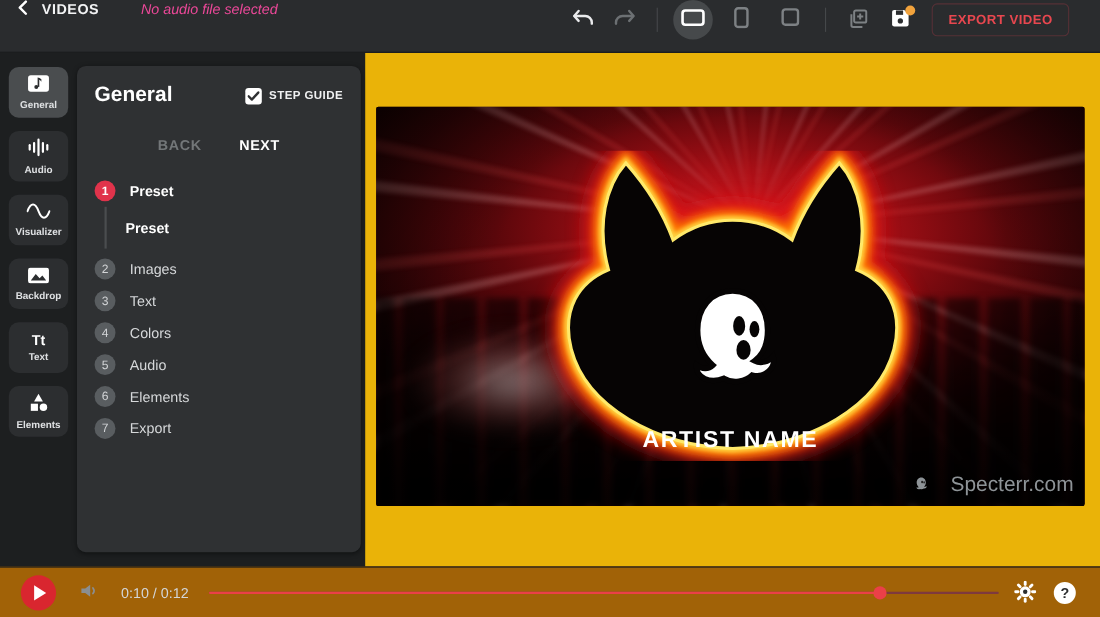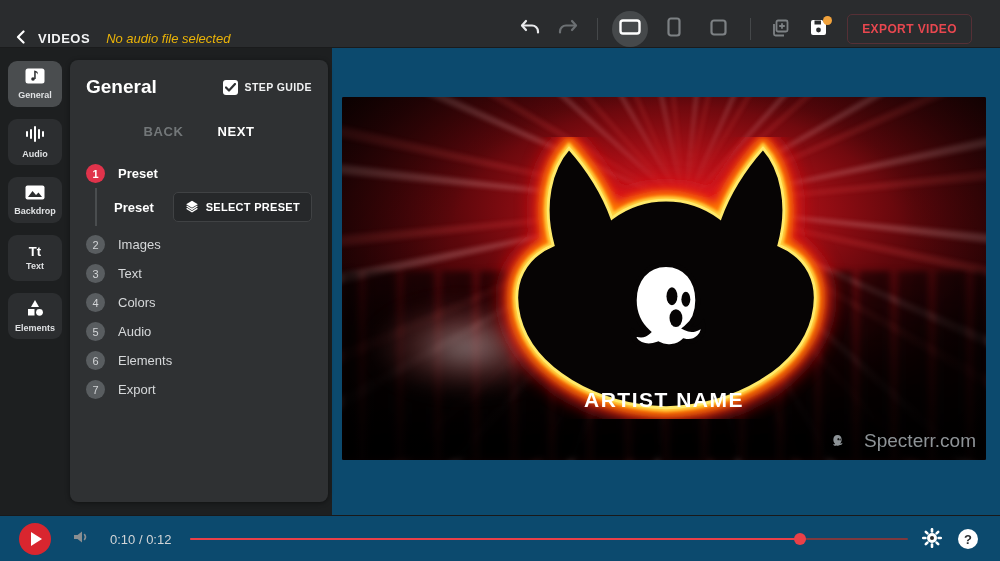--- a/index.html
+++ b/index.html
@@ -5,25 +5,25 @@
   * { margin:0; padding:0; box-sizing:border-box; }
   html,body { width:1000px; height:561px; }
   body {
     font-family:"Liberation Sans", sans-serif;
     background:#1d1f20; color:#e8eaec; overflow:hidden; position:relative;
   }
   .app { position:absolute; inset:0; }
 
   
   .topbar{ position:absolute; top:0; left:0; right:0; height:48px; background:#2a2c2e;
-           border-bottom:1px solid #1a1b1c; display:flex; align-items:flex-end; z-index:5;}
+           border-bottom:1px solid #1a1b1c; display:flex; align-items:flex-start; z-index:5;}
   .tb-left{ display:flex; align-items:center; gap:10px; padding-left:14px;}
   .back-btn{ background:none;border:none;cursor:pointer; display:flex;align-items:center;}
   .videos-label{ font-size:13px; font-weight:bold; letter-spacing:.5px; color:#f2f3f4;}
-  .status-text{ font-size:13px; font-style:italic; color:#eab308; margin-left:6px;}
+  .status-text{ font-size:13px; font-style:italic; color:#ec4899; margin-left:28px;}
   .tb-right{ margin-left:auto; display:flex; align-items:center; gap:8px; padding-right:28px;}
   .tb-icon-btn{ background:none;border:none;cursor:pointer; width:30px;height:30px;
                 display:flex;align-items:center;justify-content:center; border-radius:50%;}
   .tb-divider{ width:1px;height:22px;background:#45484a;margin:0 6px;}
   .aspect-wrap{ width:36px;height:36px;border-radius:50%;display:flex;align-items:center;justify-content:center;}
   .aspect-wrap.selected{ background:#46494b;}
   .save-wrap{ position:relative;}
   .badge-dot{ position:absolute; top:2px; right:1px; width:9px;height:9px;border-radius:50%; }
   .export-btn{ background:transparent;border:1px solid #563036;border-radius:5px;
                color:#e8474f; font-weight:bold; font-size:12px; letter-spacing:.4px;
@@ -59,21 +59,21 @@
   .step-row.active .step-lbl{ color:#fff; font-weight:bold;}
   .substep{ position:relative; display:flex; align-items:center; justify-content:space-between;
             margin:4px 0 8px 0; padding-left:28px; height:30px;}
   .substep:before{ content:""; position:absolute; left:9px; top:-4px; bottom:-4px; width:2px; background:#4a4d4f;}
   .substep-lbl{ font-size:13px; font-weight:bold; color:#fff;}
   .select-preset-btn{ display:flex; align-items:center; gap:7px; background:#26282a;
             border:1px solid #404244; border-radius:5px; color:#fff; font-weight:bold;
             font-size:11px; letter-spacing:.3px; padding:6px 11px; cursor:pointer;}
 
   
-  .stage{ position:absolute; left:332px; top:48px; right:0; bottom:46px; background:#0c4a6e; z-index:1;}
+  .stage{ position:absolute; left:332px; top:48px; right:0; bottom:46px; background:#eab308; z-index:1;}
   .video{ position:absolute; left:10px; top:49px; width:644px; height:363px; border-radius:2px;
           overflow:hidden; background:#160203; cursor:pointer;}
   .vbg-base{ position:absolute; inset:0;
      background:radial-gradient(ellipse 62% 58% at 53% 32%, #e0161f 0%, #a80f16 28%, #5c070b 58%, #1c0203 100%);}
   .vbg-rays{ position:absolute; inset:-20px; filter:blur(2px); opacity:.9;
      background:repeating-conic-gradient(from 0deg at 53% 32%,
         rgba(255,255,255,0) 0deg 5deg, rgba(255,190,190,.28) 5.6deg 6.6deg,
         rgba(255,255,255,0) 7.2deg 11deg, rgba(255,90,90,.20) 11.6deg 12.8deg,
         rgba(255,255,255,0) 13.4deg 18deg);}
   .vbg-city{ position:absolute; left:0; right:0; bottom:0; height:52%; filter:blur(3px);
@@ -85,21 +85,21 @@
   .vbg-vignette{ position:absolute; inset:0;
      background:radial-gradient(ellipse at 52% 42%, transparent 48%, rgba(0,0,0,.78) 100%);}
   .blob-svg{ position:absolute; left:118px; top:40px; width:412px; height:282px;}
   .vtitle{ position:absolute; left:0; right:0; text-align:center; z-index:6;}
   .artist{ bottom:48px; font-size:21px; font-weight:bold; letter-spacing:1.5px; color:#fff;}
   .track{ bottom:22px; font-size:16px; letter-spacing:3px; color:#ececec;}
   .watermark{ position:absolute; right:10px; bottom:8px; display:flex; align-items:flex-end; gap:20px;
               color:#9aa0a4; font-size:19px; z-index:6; opacity:.92;}
 
   
-  .playerbar{ position:absolute; left:0; right:0; bottom:0; height:46px; background:#0c4a6e;
+  .playerbar{ position:absolute; left:0; right:0; bottom:0; height:46px; background:#a16207;
               border-top:1px solid #19191a; z-index:5;}
   .play-btn{ position:absolute; left:19px; top:7px; width:32px; height:32px; border-radius:50%;
              background:#d9262f; border:none; cursor:pointer; display:flex; align-items:center; justify-content:center;}
   .play-tri{ width:0;height:0;border-top:7px solid transparent;border-bottom:7px solid transparent;
              border-left:11px solid #fff; margin-left:3px;}
   .vol-btn{ position:absolute; left:72px; top:13px; background:none;border:none;cursor:pointer;}
   .time-text{ position:absolute; left:110px; top:16px; font-size:13px; color:#d3d5d7;}
   .track-wrap{ position:absolute; left:190px; top:0; width:718px; height:46px; cursor:pointer;}
   .track-line{ position:absolute; left:0; right:0; top:22px; height:2px; background:#7e393e; border-radius:1px;}
   .track-fill{ position:absolute; left:0; top:22px; height:2px; background:#ea4048; border-radius:1px;}
@@ -211,20 +211,28 @@
               <line x1="10" y1="2" x2="10" y2="16"></line>
               <line x1="14" y1="5" x2="14" y2="13"></line>
               <line x1="18" y1="7" x2="18" y2="11"></line>
             </g>
           </svg>
       </span>
       <span class="lbl">Audio</span>
     </button>
     <button class="side-btn">
       <span>
+        <svg width="22" height="16" viewBox="0 0 22 16">
+            <path d="M1 8 C4 0, 8 0, 11 8 S 18 16, 21 8" fill="none" stroke="#fff" stroke-width="1.8" stroke-linecap="round"></path>
+          </svg>
+      </span>
+      <span class="lbl">Visualizer</span>
+    </button>
+    <button class="side-btn">
+      <span>
         <svg width="20" height="15" viewBox="0 0 20 15">
             <rect x="0.5" y="0.5" width="19" height="14" rx="2" fill="#fff"></rect>
             <path d="M3 12 L7.5 6 L11 10 L13.5 7.5 L17 12 Z" fill="#2c2e30"></path>
           </svg>
       </span>
       <span class="lbl">Backdrop</span>
     </button>
     <button class="side-btn">
       <span class="tt-glyph">Tt</span>
       <span class="lbl">Text</span>
@@ -259,30 +267,20 @@
       <button class="nav-btn nav-next">NEXT</button>
     </div>
 
     <div class="steps">
       <div class="step-row active">
         <span class="step-num">1</span>
         <span class="step-lbl">Preset</span>
       </div>
       <div class="substep">
         <span class="substep-lbl">Preset</span>
-        <button class="select-preset-btn">
-          <span>
-            <svg width="14" height="14" viewBox="0 0 24 24">
-                <path d="M12 3 L22 9 L12 15 L2 9 Z" fill="#fff"></path>
-                <path d="M3.5 12.5 L12 17.8 L20.5 12.5" fill="none" stroke="#fff" stroke-width="2.2" stroke-linecap="round"></path>
-                <path d="M3.5 16.5 L12 21.8 L20.5 16.5" fill="none" stroke="#fff" stroke-width="2.2" stroke-linecap="round"></path>
-              </svg>
-          </span>
-          <span>SELECT PRESET</span>
-        </button>
       </div>
       <div class="step-row">
         <span class="step-num">2</span>
         <span class="step-lbl">Images</span>
       </div>
       <div class="step-row">
         <span class="step-num">3</span>
         <span class="step-lbl">Text</span>
       </div>
       <div class="step-row">

